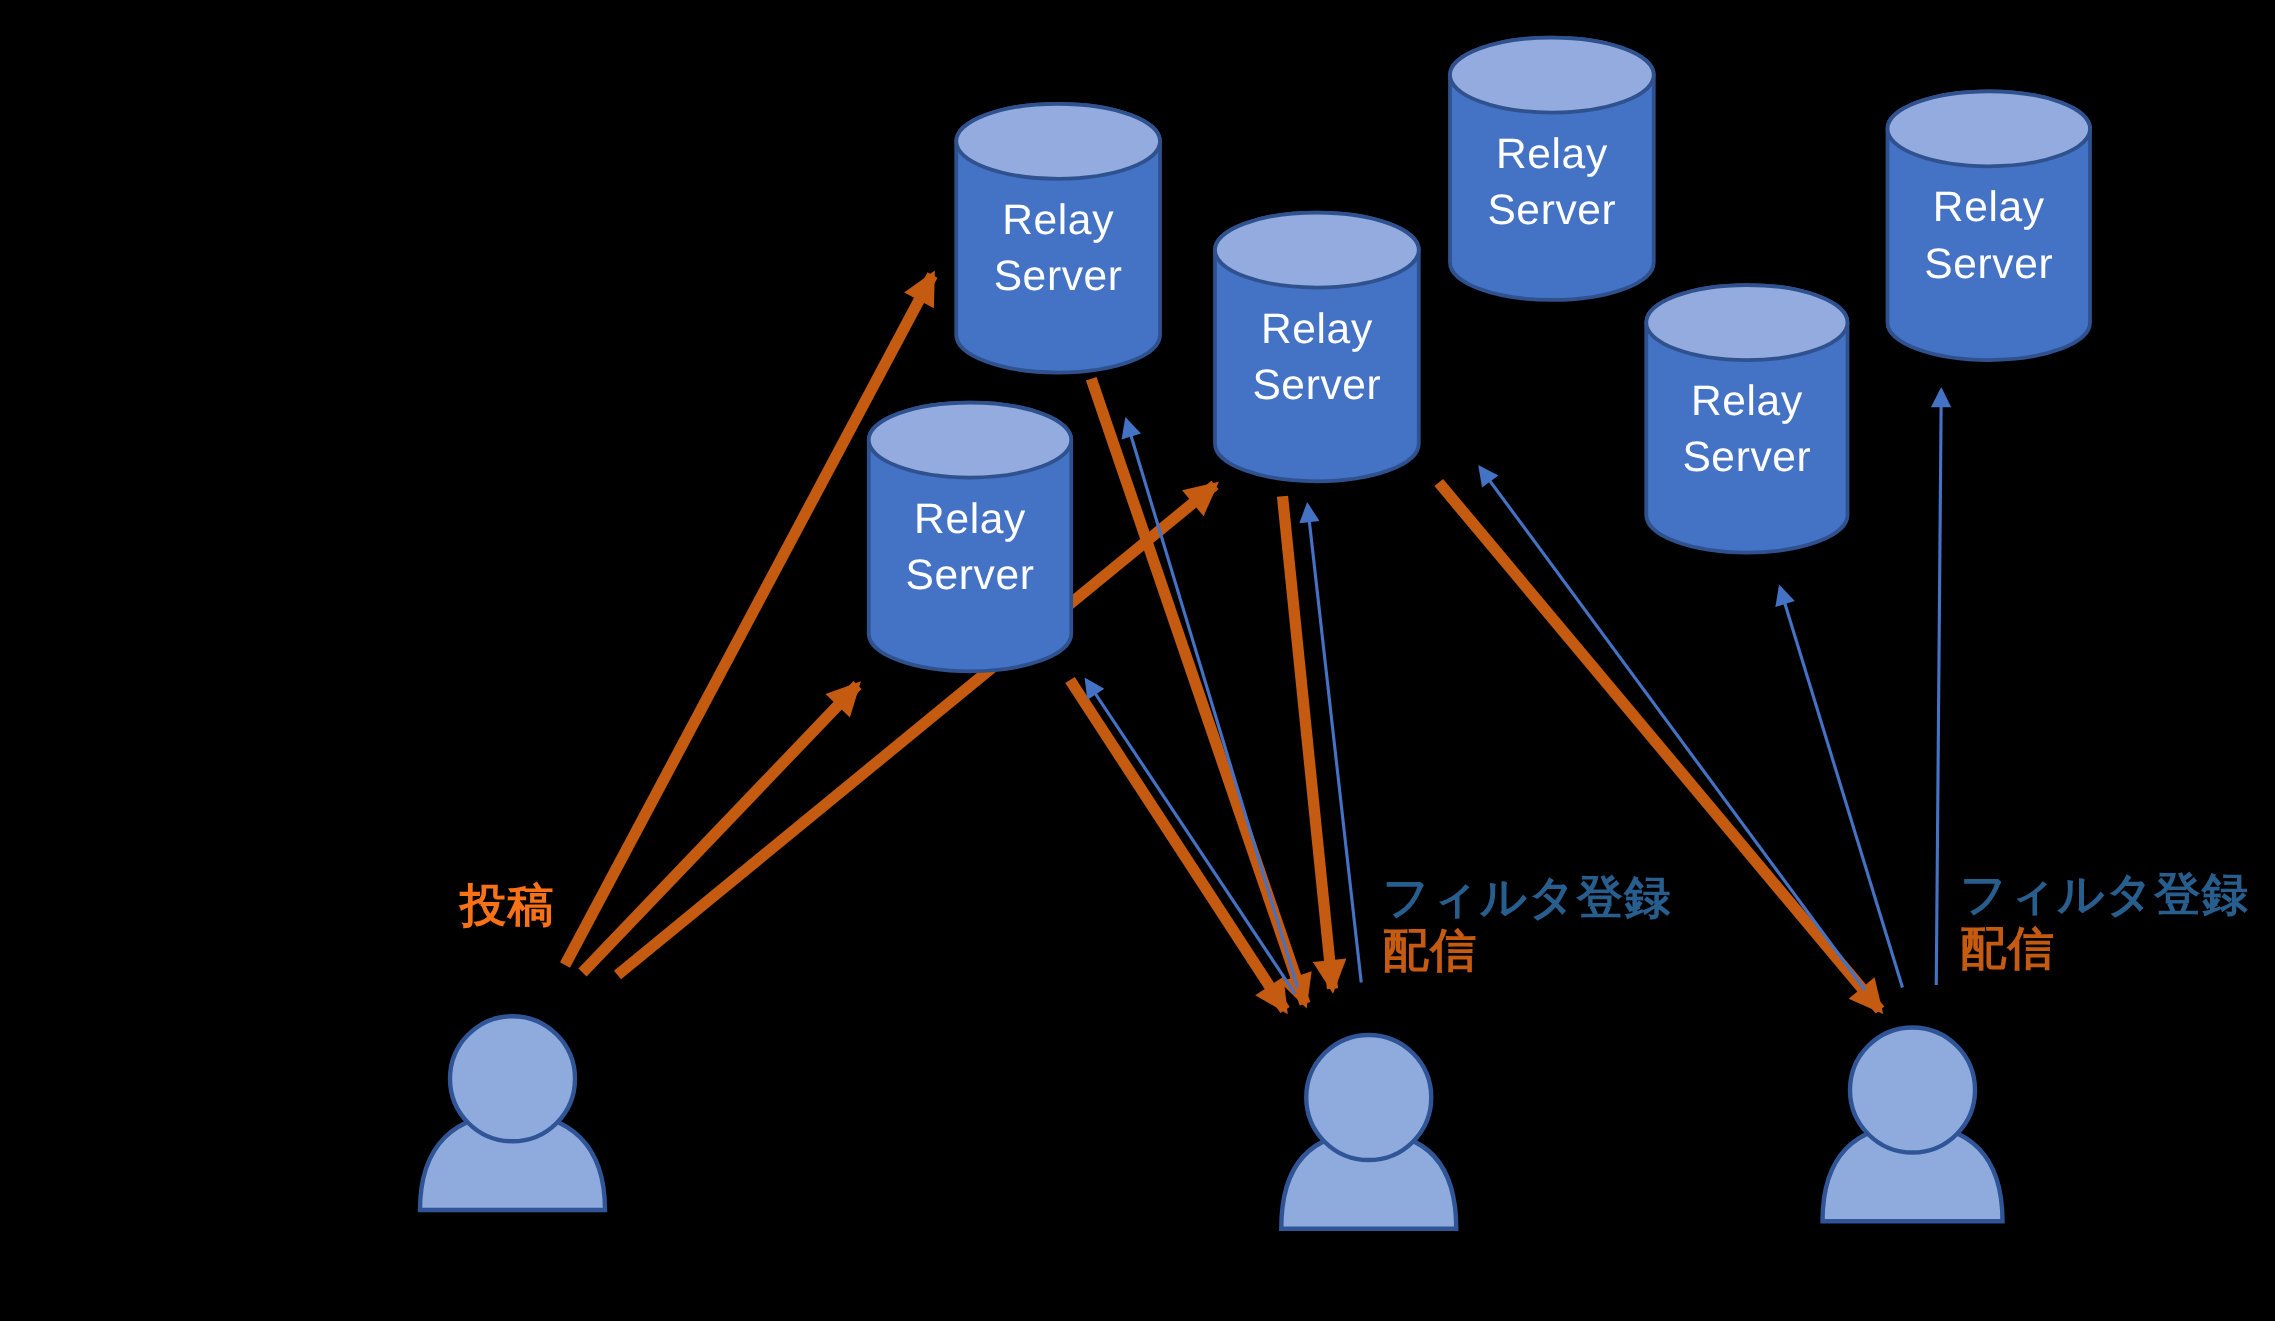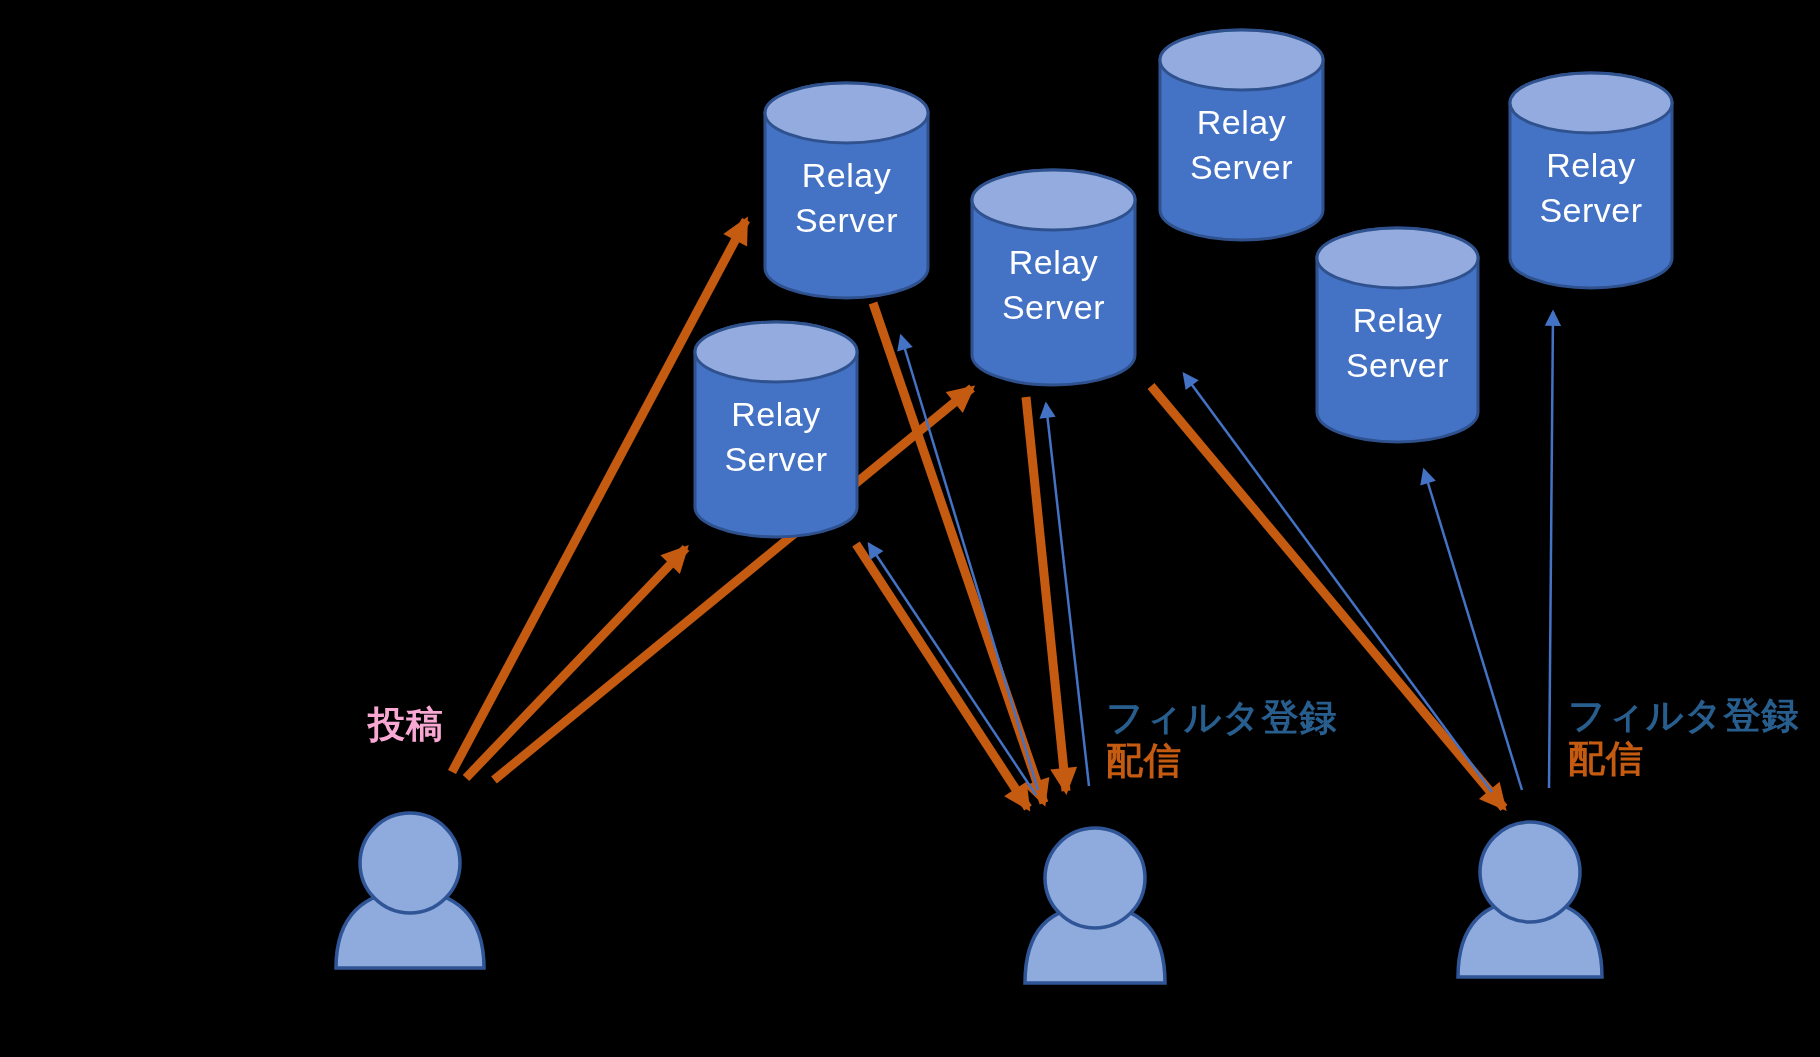--- a/index.html
+++ b/index.html
@@ -74,19 +74,19 @@
       <g>
         <path d="M1025,983 C1025,931 1049,906 1095,906 C1141,906 1165,931 1165,983 Z" fill="#8FAADC" stroke="#2F5597" stroke-width="3.5"></path>
         <circle cx="1095" cy="878" r="50" fill="#8FAADC" stroke="#2F5597" stroke-width="3.5"></circle>
       </g>
       <g>
         <path d="M1458,977 C1458,925 1484,900 1530,900 C1576,900 1602,925 1602,977 Z" fill="#8FAADC" stroke="#2F5597" stroke-width="3.5"></path>
         <circle cx="1530" cy="872" r="50" fill="#8FAADC" stroke="#2F5597" stroke-width="3.5"></circle>
       </g>
     </svg>
   <div id="labels-layer">
-      <div class="diagram-label" style="left: 368px; top: 706px; color: #f9a8d4;">投稿</div>
+      <div class="diagram-label" style="left: 368px; top: 706px; color: #f97316;">投稿</div>
       <div class="diagram-label" style="left: 1106px; top: 699px; color: rgb(39, 94, 142);">フィルタ登録</div>
       <div class="diagram-label" style="left: 1106px; top: 742px; color: rgb(197, 90, 17);">配信</div>
       <div class="diagram-label" style="left: 1568px; top: 697px; color: rgb(39, 94, 142);">フィルタ登録</div>
       <div class="diagram-label" style="left: 1568px; top: 740px; color: rgb(197, 90, 17);">配信</div>
     </div>
 </div>
 
 </body></html>

